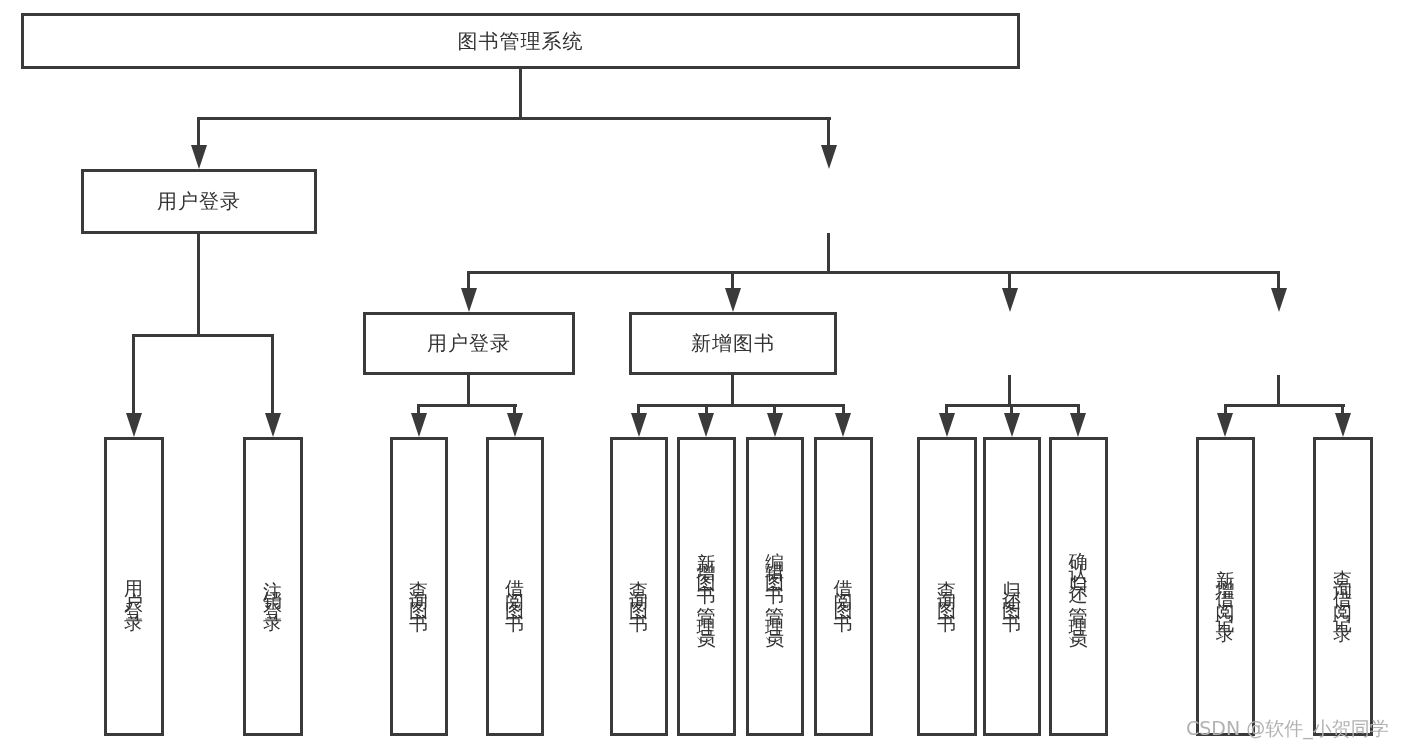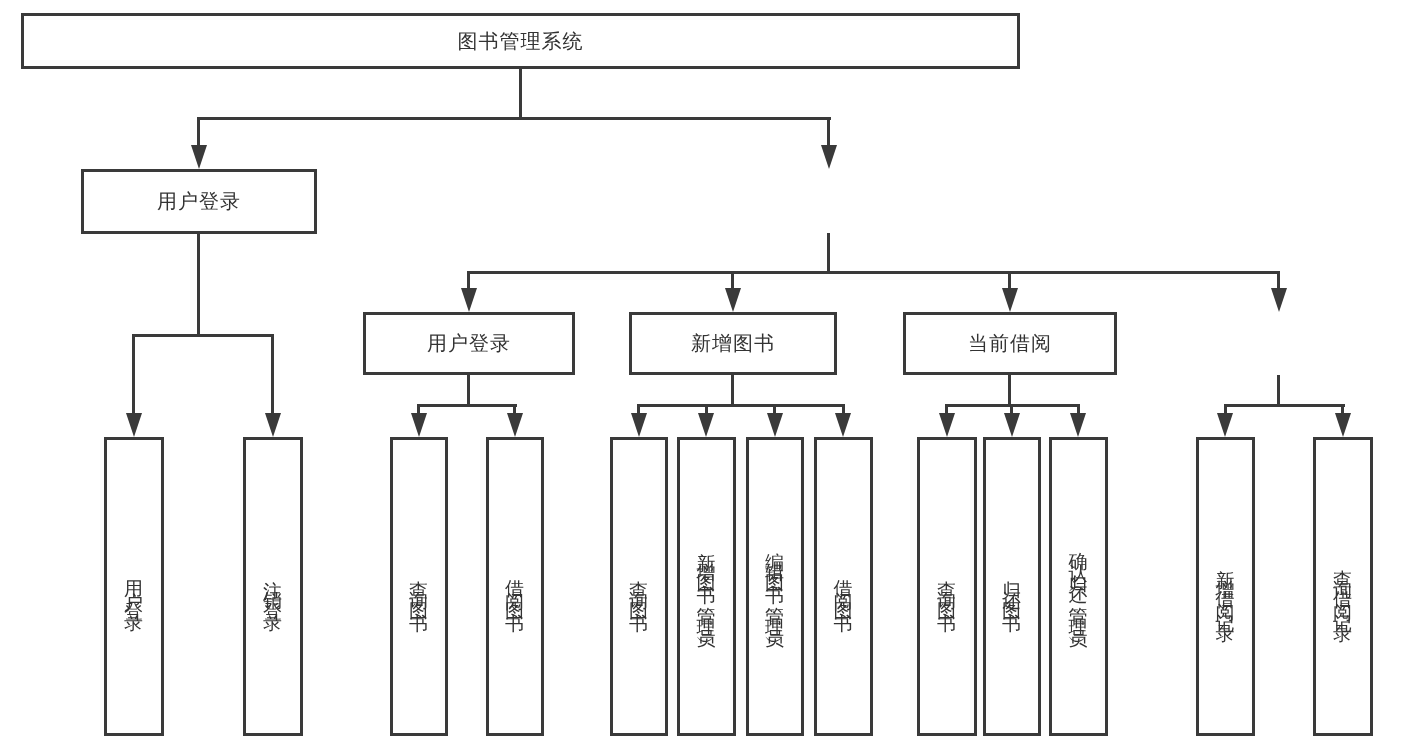--- a/index.html
+++ b/index.html
@@ -77,23 +77,20 @@
 
   <div class="hbox" style="left:81px;top:169px;width:236px;height:65px">
     <span>用户登录</span>
   </div>
 
   <div class="hbox" style="left:363px;top:312px;width:212px;height:63px">
     <span>用户登录</span>
   </div>
   <div class="hbox" style="left:629px;top:312px;width:208px;height:63px">
     <span>新增图书</span>
-  </div>
-  <div class="hbox" style="left:903px;top:312px;width:214px;height:63px">
-    <span>当前借阅</span>
   </div>
 
   <div class="vbox" style="left:104px;top:437px;width:60px;height:299px">
     <span class="vtext">用户登录</span>
   </div>
   <div class="vbox" style="left:243px;top:437px;width:60px;height:299px">
     <span class="vtext">注销登录</span>
   </div>
 
   <div class="vbox" style="left:390px;top:437px;width:58px;height:299px">
@@ -185,14 +182,15 @@
   <div class="line" style="left:1077px;top:404px;width:3px;height:13px"></div>
   <div class="arrow" style="left:1070px;top:413px"></div>
 
   <div class="line" style="left:1277px;top:375px;width:3px;height:32px"></div>
   <div class="line" style="left:1224px;top:404px;width:121px;height:3px"></div>
   <div class="line" style="left:1224px;top:404px;width:3px;height:13px"></div>
   <div class="arrow" style="left:1217px;top:413px"></div>
   <div class="line" style="left:1341px;top:404px;width:3px;height:13px"></div>
   <div class="arrow" style="left:1335px;top:413px"></div>
 
+  <div class="watermark">CSDN @软件_小贺同学</div>
 
 </div>
 
 </body></html>

